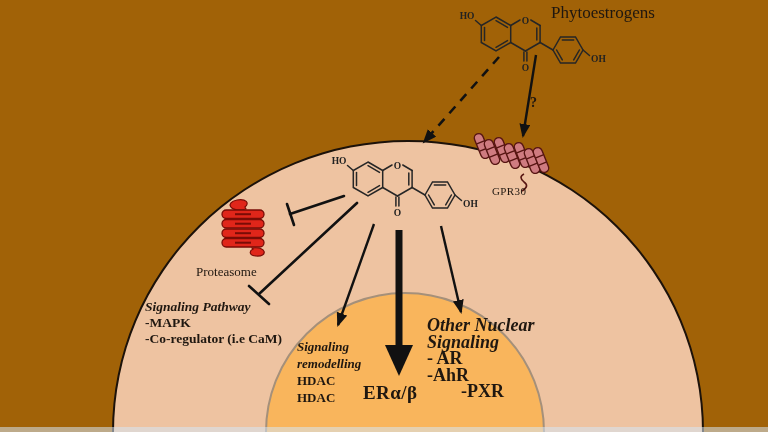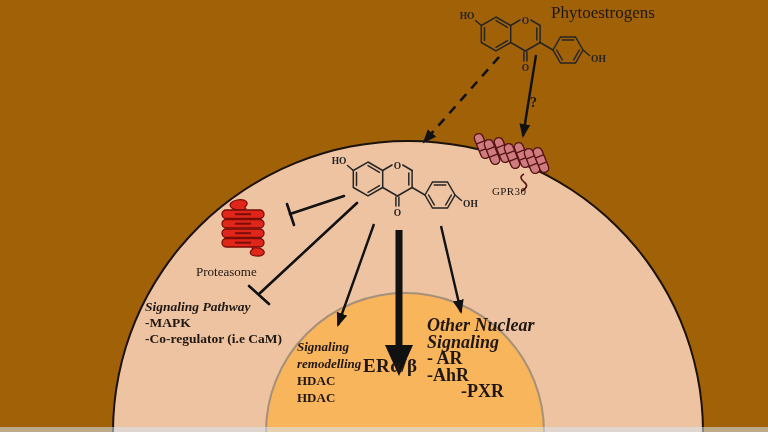--- a/index.html
+++ b/index.html
@@ -10,21 +10,21 @@
   .nucleus{position:absolute;left:265px;top:292px;width:280px;height:280px;border-radius:50%;
         background:var(--nucleus,#f9b55c);border:2px solid var(--nucleus_border,#a5907a);box-sizing:border-box;}
   svg.overlay{position:absolute;left:0;top:0;width:768px;height:432px;}
   .t{position:absolute;white-space:nowrap;}
   .phyto{left:551px;top:3px;font-size:17px;}
   .q{left:530px;top:95px;font-size:14px;font-weight:600;}
   .gpr{left:492px;top:185px;font-size:11px;letter-spacing:.4px;}
   .prot{left:196px;top:264px;font-size:13px;}
   .sig{left:145px;top:299px;font-size:13.5px;line-height:16px;font-weight:700;}
   .chrom{left:297px;top:338px;font-size:13px;line-height:17px;font-weight:700;}
-  .er{left:363px;top:355px;font-size:19px;font-weight:700;letter-spacing:.4px;}
+  .er{left:363px;top:382px;font-size:19px;font-weight:700;letter-spacing:.4px;}
   .other{left:427px;top:317px;font-size:18px;line-height:16.5px;font-weight:600;}
   .hd{font-style:italic;font-weight:700;}
   .b{font-weight:800;margin-left:34px;}
   .bottom-strip{position:absolute;left:0;bottom:0;width:768px;height:5px;
         background:rgba(213,229,245,.55);}
   .atom{font-family:"Liberation Serif",serif;font-size:9.5px;font-weight:700;fill:#222;}
 </style>
 </head>
 <body>
 

